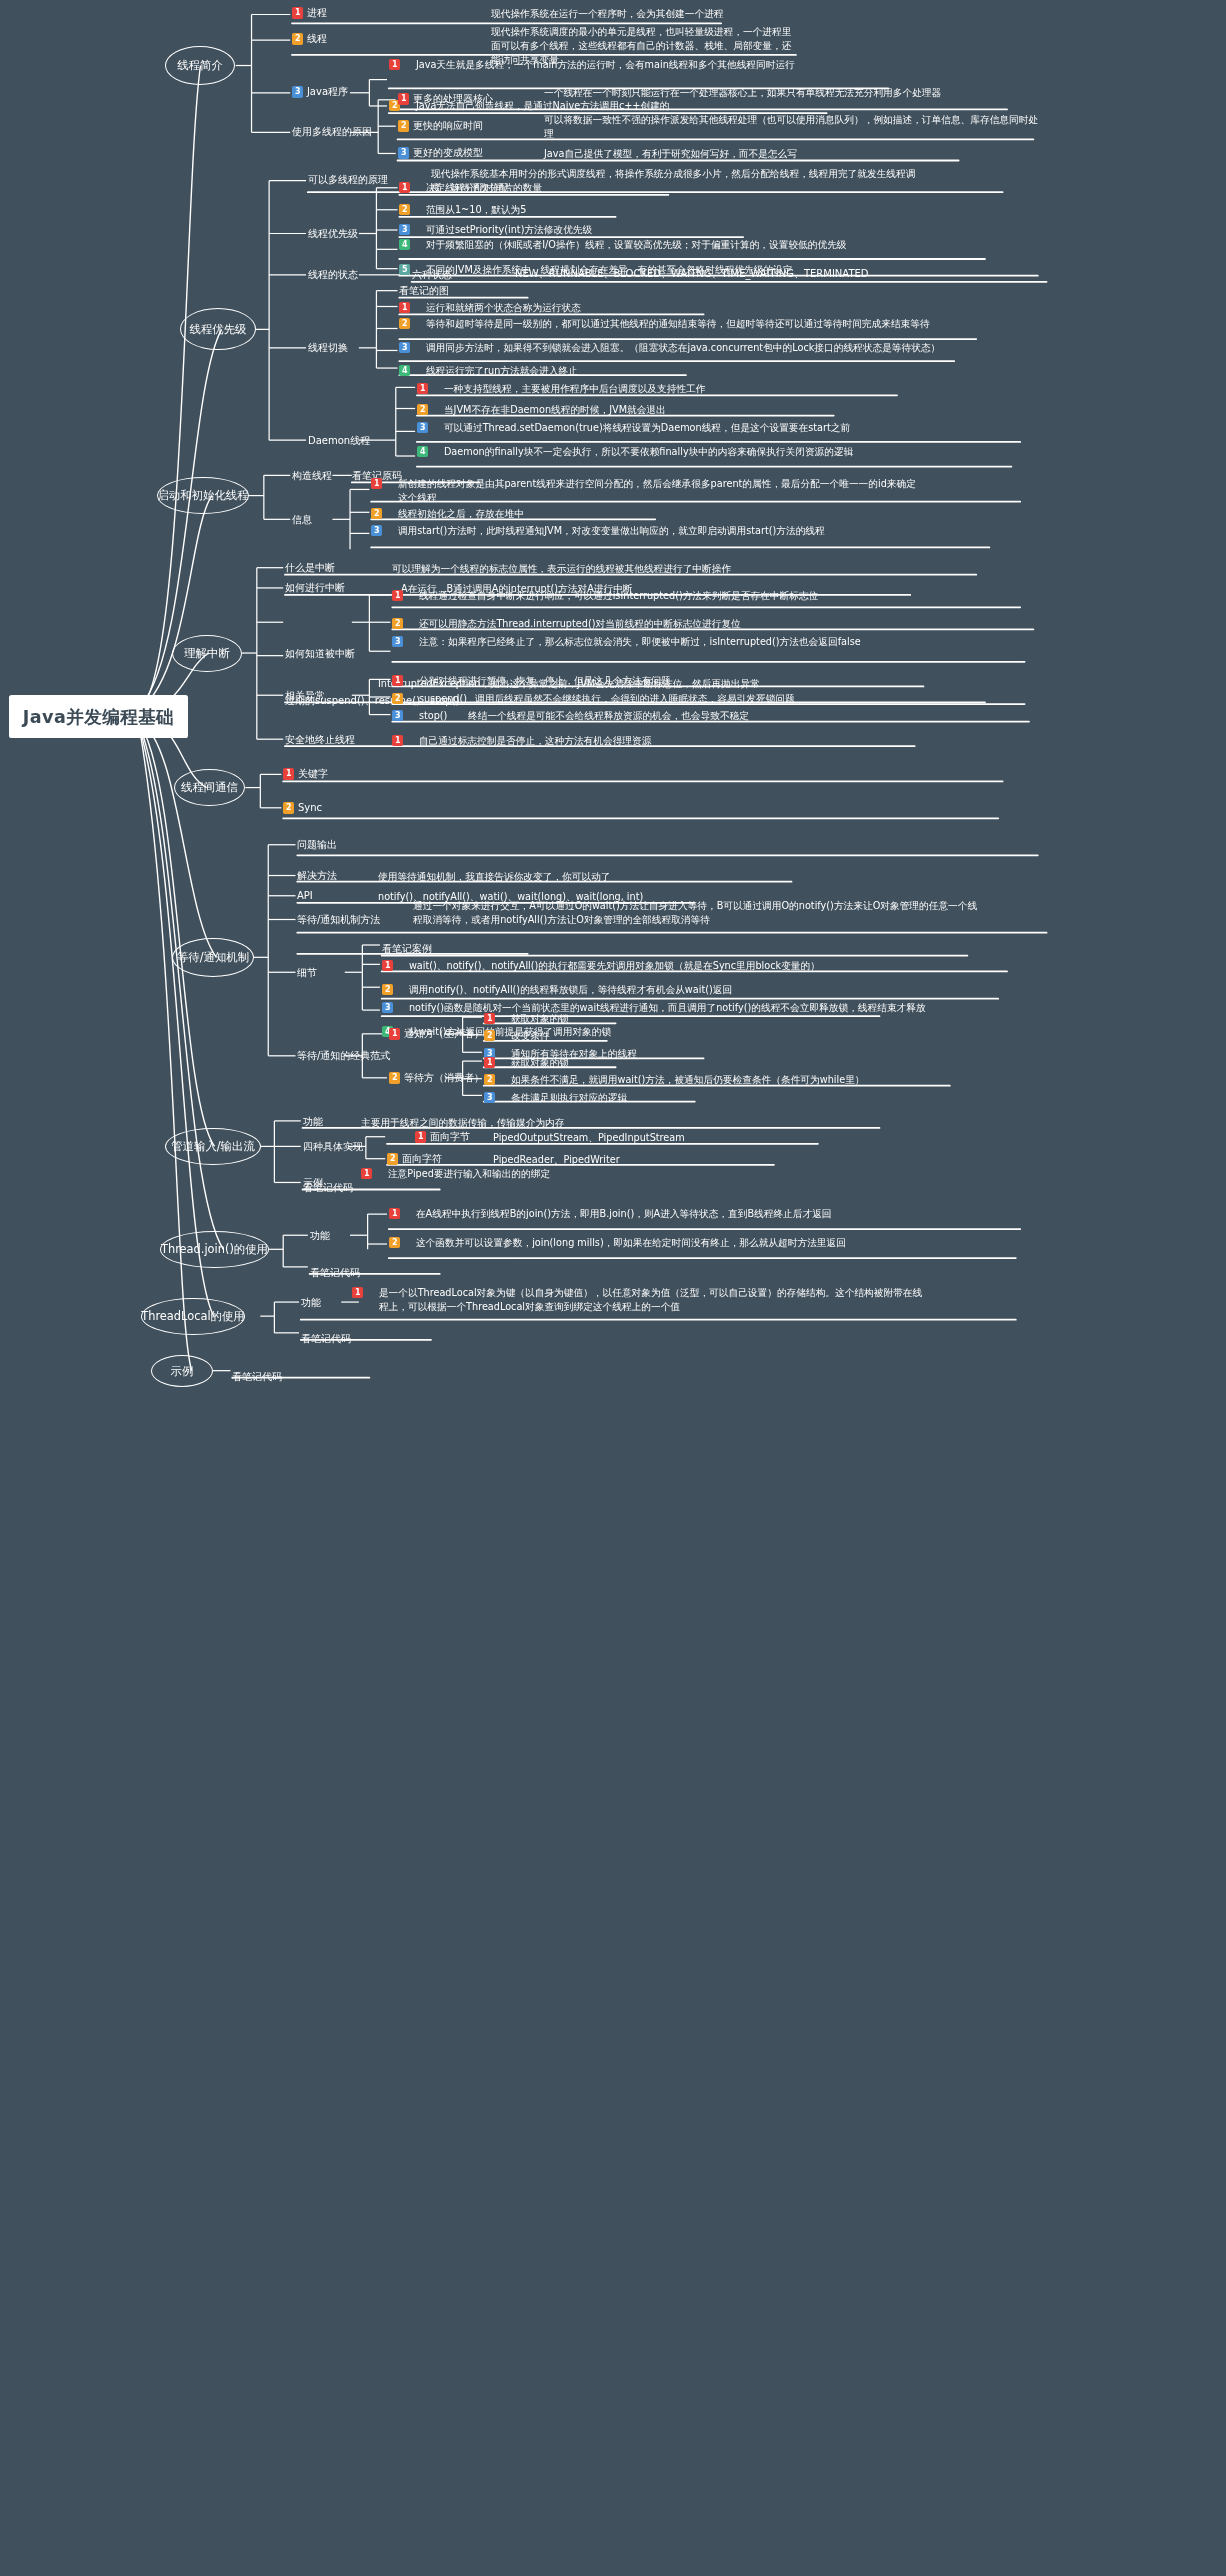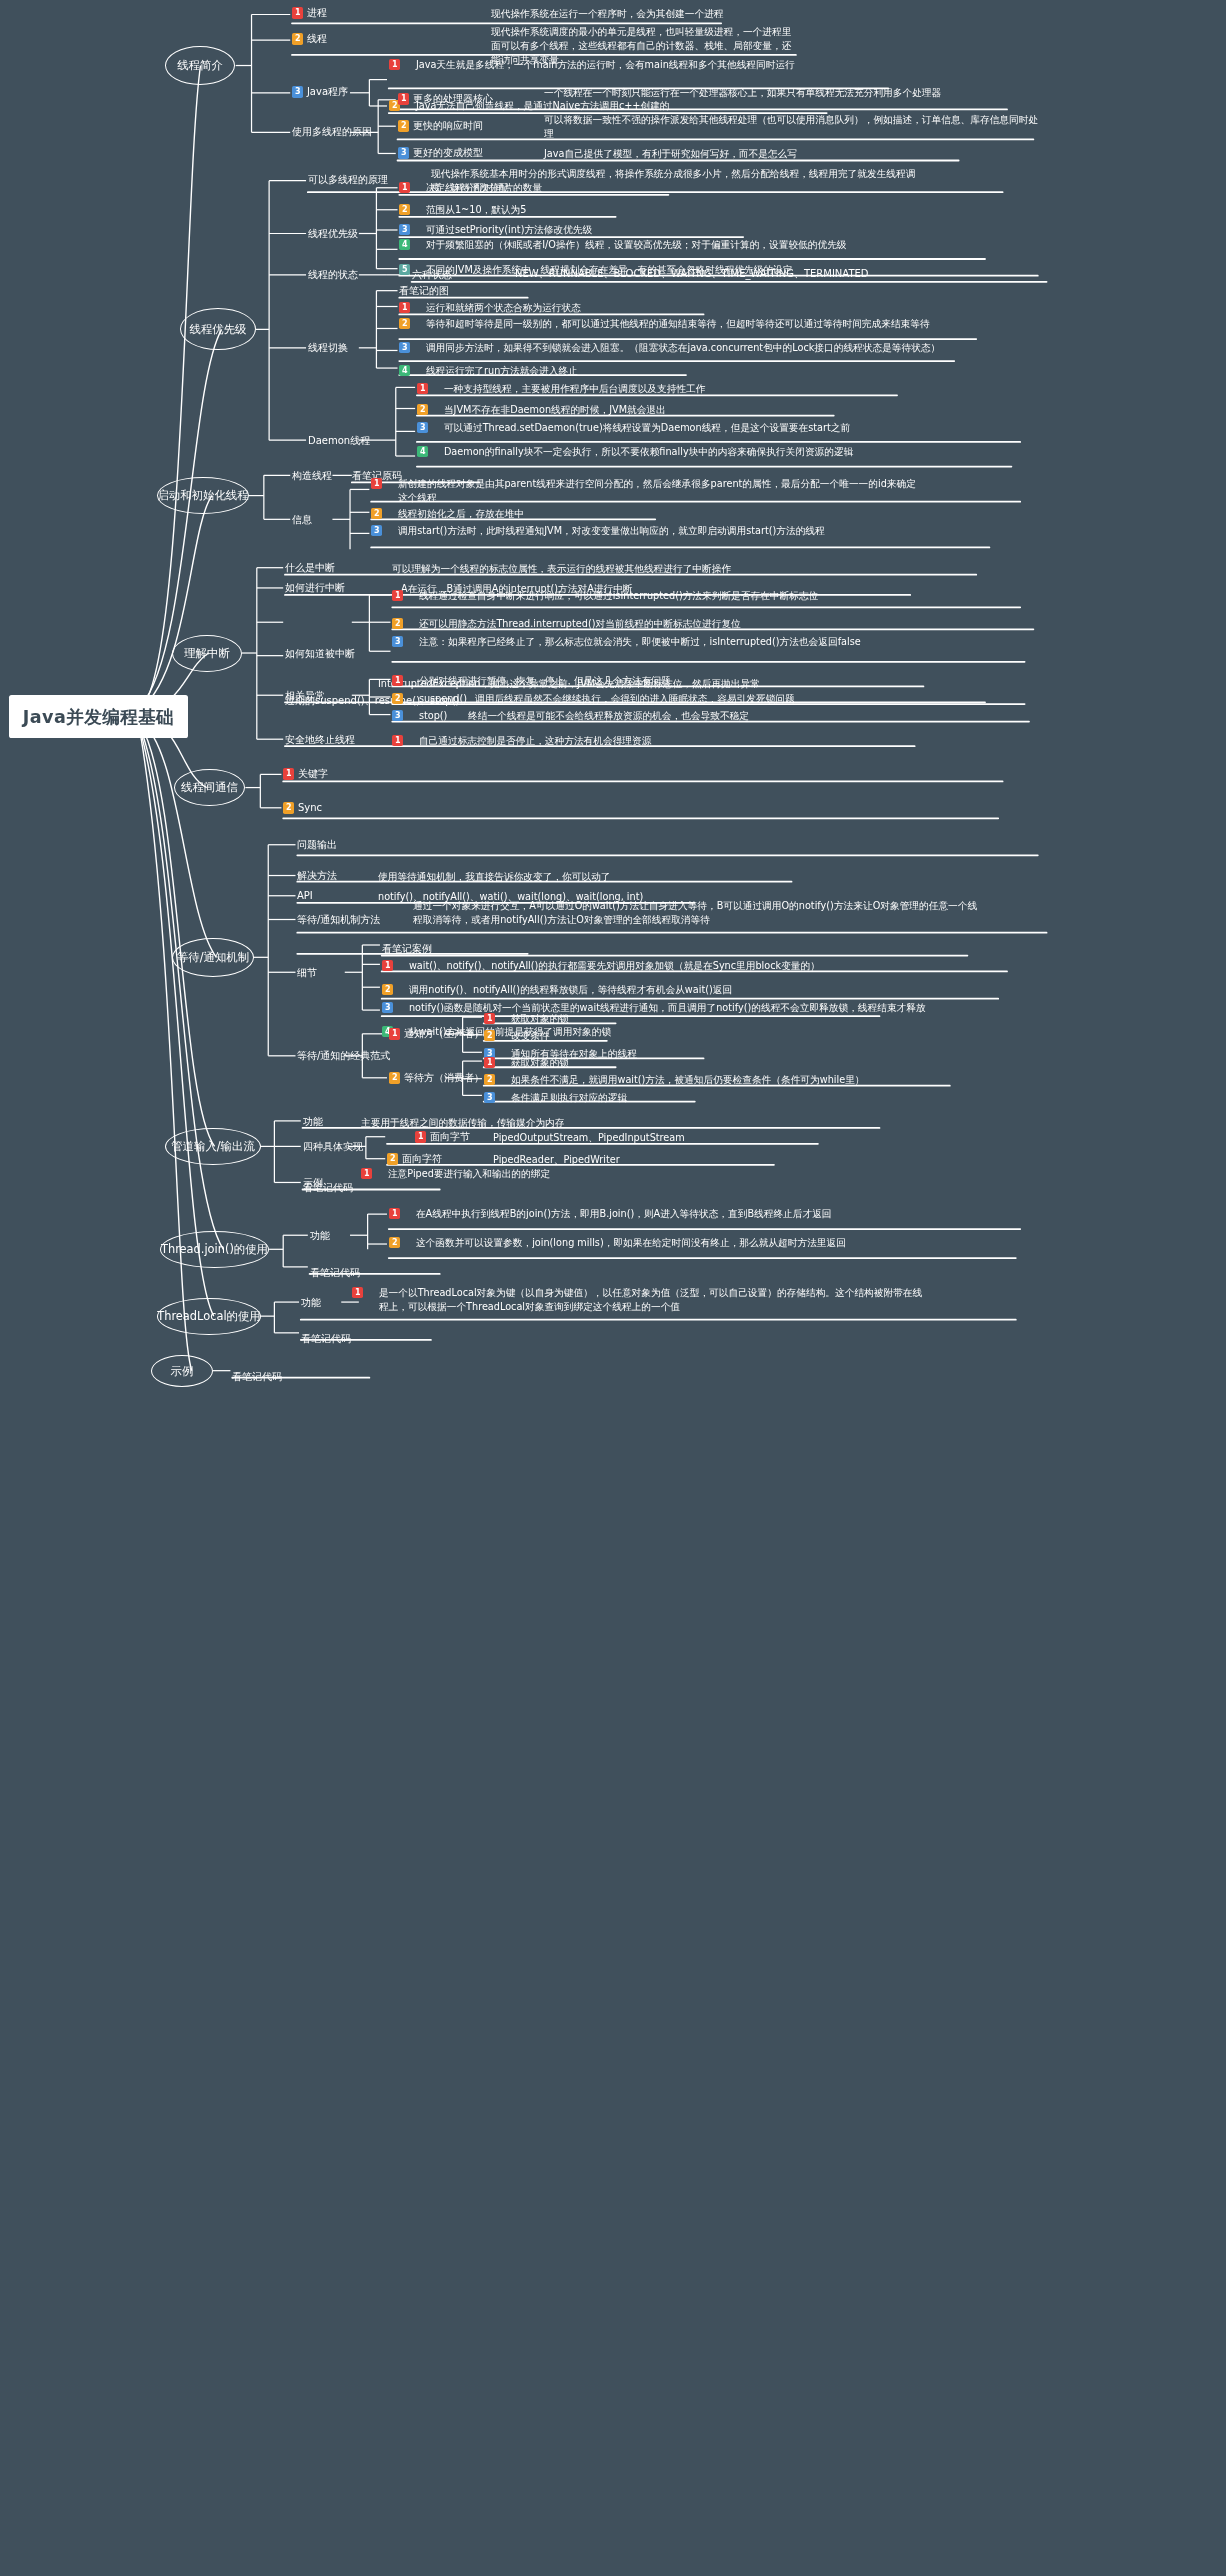--- a/index.html
+++ b/index.html
@@ -342,21 +342,21 @@
 <div class="root" style="left:8.8px; top:695px;">Java并发编程基础</div>
 
 <div class="oval" style="left:165px; top:46px; width:70px; height:39px;">线程简介</div>
 <div class="oval" style="left:180px; top:308px; width:76px; height:42px;">线程优先级</div>
 <div class="oval" style="left:157px; top:477px; width:92px; height:37px;">启动和初始化线程</div>
 <div class="oval" style="left:172px; top:635px; width:70px; height:37px;">理解中断</div>
 <div class="oval" style="left:174px; top:769px; width:71px; height:37px;">线程间通信</div>
 <div class="oval" style="left:172px; top:938px; width:82px; height:39px;">等待/通知机制</div>
 <div class="oval" style="left:165px; top:1128px; width:96px; height:37px;">管道输入/输出流</div>
 <div class="oval" style="left:160px; top:1231px; width:109px; height:37px;">Thread.join()的使用</div>
-<div class="oval" style="left:157px; top:1298px; width:104px; height:37px;text-align:right;">ThreadLocal的使用</div>
+<div class="oval" style="left:141px; top:1298px; width:104px; height:37px;text-align:right;">ThreadLocal的使用</div>
 <div class="oval" style="left:151px; top:1355px; width:62px; height:32px;">示例</div>
 
 <div class="lbl" style="left:292px; top:7px;">
   <span class="badge b1">1</span><span>进程</span>
 </div>
 <div class="leaf nw" style="left:491px; top:7px;">现代操作系统在运行一个程序时，会为其创建一个进程</div>
 
 <div class="lbl" style="left:292px; top:33px;">
   <span class="badge b2">2</span><span>线程</span>
 </div>

